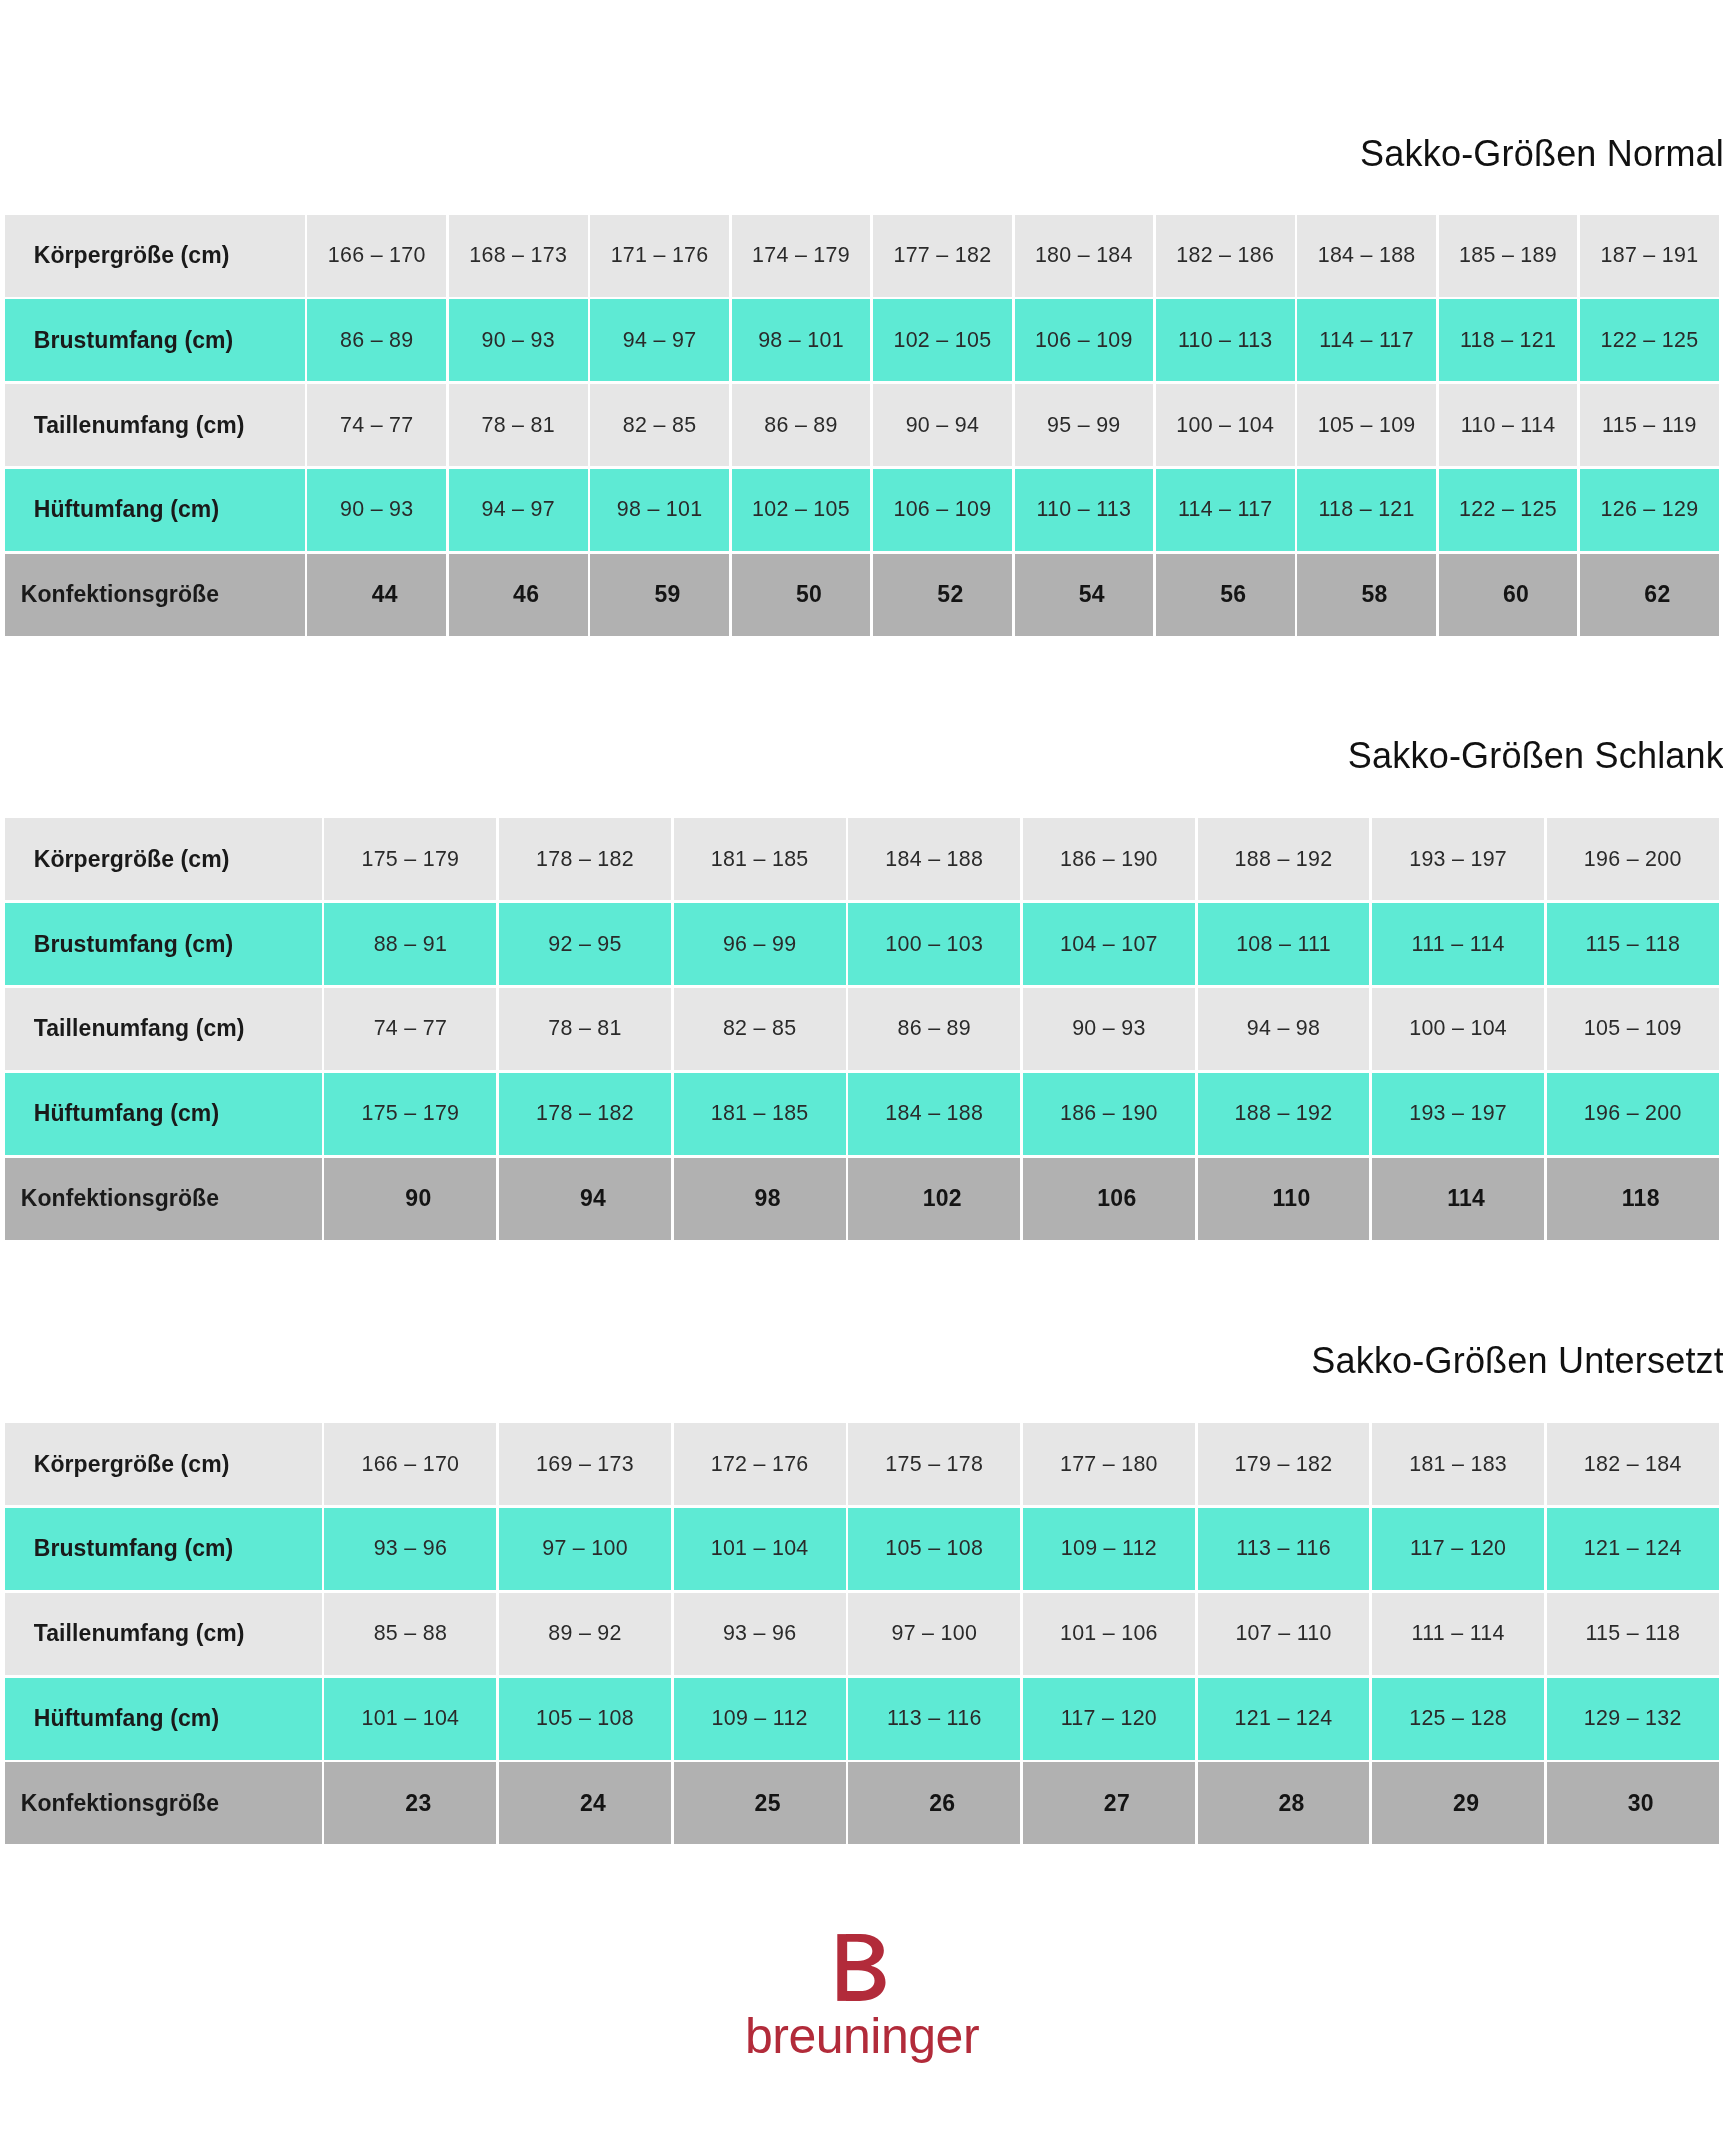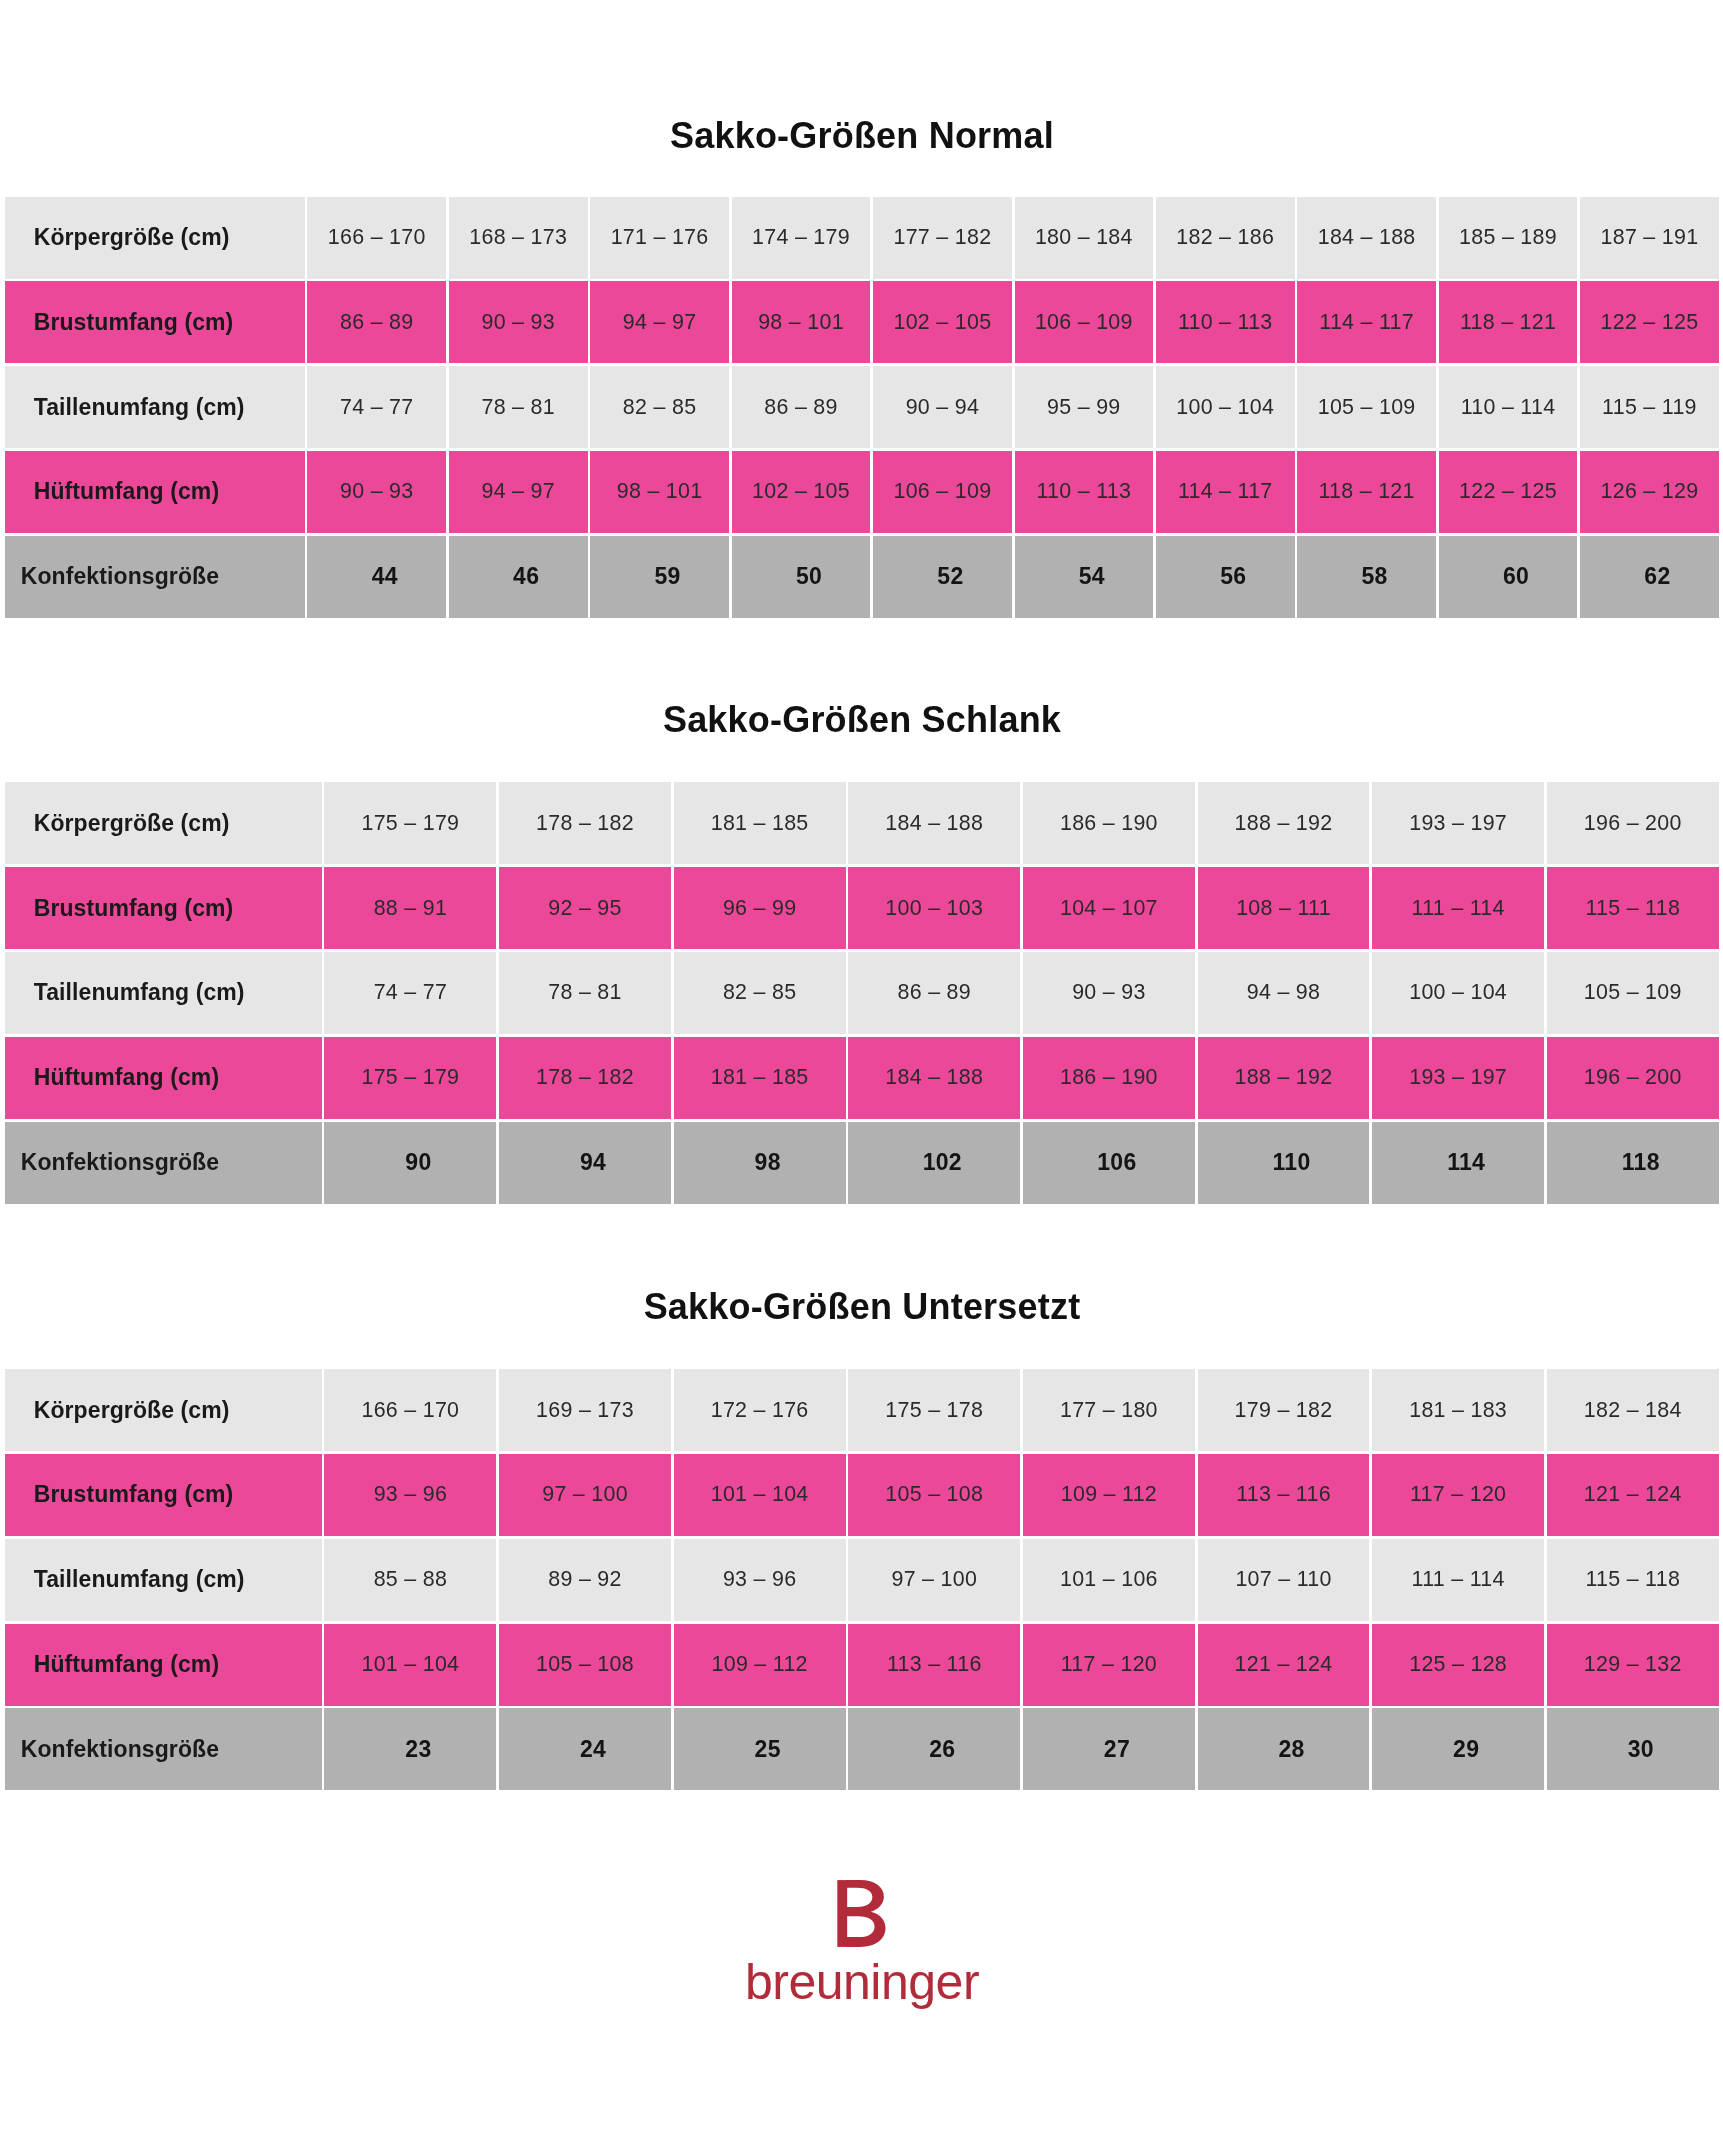--- a/index.html
+++ b/index.html
@@ -22,27 +22,28 @@
     width: 1724px;
     height: 2151px;
     padding: 0;
     position: relative;
   }
 
   
   .section { width: 100%; }
 
   .section-title {
-    text-align: center;
+    text-align: right;
     font-size: 36px;
-    font-weight: 700;
+    font-weight: 400;
     letter-spacing: 0.2px;
     color: #111111;
     font-family: "Liberation Sans", sans-serif;
     line-height: 1.1;
+    margin-top: 18px;
   }
 
   
   .size-table {
     display: flex;
     flex-direction: column;
     width: 1714px;
     margin: 0 auto 0 4.7px;
     row-gap: 2.8px;
   }
@@ -74,21 +75,21 @@
     justify-content: center;
     font-size: 21.4px;
     font-weight: 400;
     color: #2a2a2a;
     letter-spacing: 0.3px;
     white-space: nowrap;
   }
 
   
   .row-odd  .cell { background: #e6e6e6; }
-  .row-even .cell { background: #ec4899; text-align: right; }
+  .row-even .cell { background: #5eead4; text-align: right; }
   .row-konf .cell { background: #b1b1b1; padding-left: 16px; }
 
   .row-konf .cell-value {
     font-weight: 700;
     font-size: 23px;
     color: #141414;
   }
   .row-konf .cell-label {
     font-weight: 700;
   }

